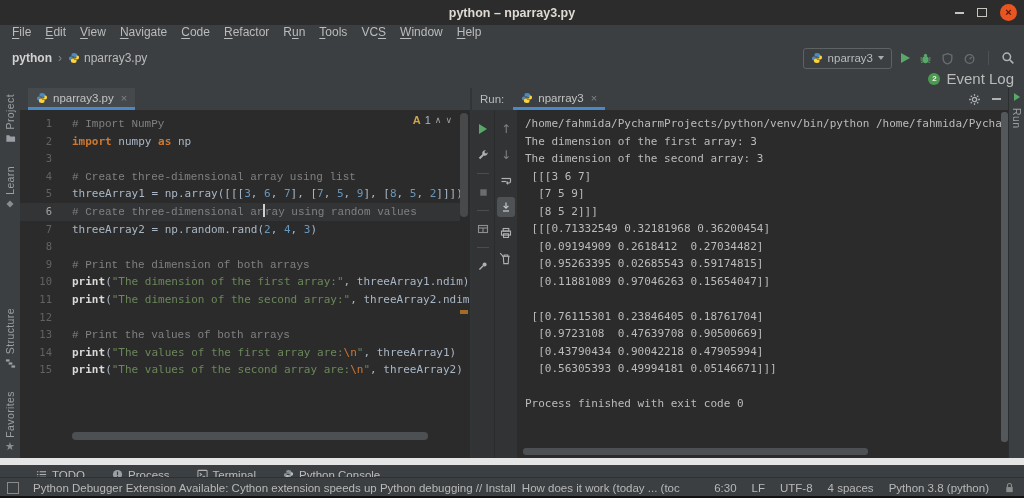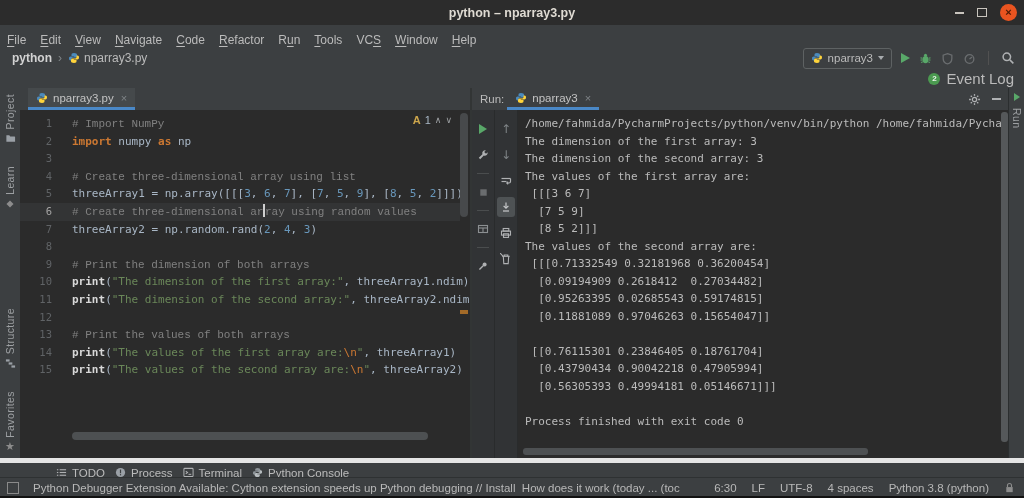--- a/index.html
+++ b/index.html
@@ -12,21 +12,21 @@
   .title{font-size:12.5px;font-weight:bold;color:#DFDBD3;}
   .winbtns{position:absolute;right:7px;top:0;height:25px;display:flex;align-items:center;gap:13px;}
   .wb{display:flex;align-items:center;justify-content:center;cursor:default;}
   .wb-min{width:9px;height:2px;background:#C9C5BE;}
   .wb-max{width:8px;height:7px;border:1.5px solid #C9C5BE;}
   .wb-close{width:17px;height:17px;border-radius:50%;background:#E95420;color:#4A1A06;
             font-size:11px;font-weight:bold;line-height:15px;justify-content:center;}
 
   
   .menubar{position:absolute;top:25px;left:0;right:0;height:22px;background:#3C3F41;
-           display:flex;align-items:flex-end;}
+           display:flex;align-items:flex-start;padding-left:5px;}
   .menu-item{padding:0 7px;font-size:12px;color:#BBBBBB;}
   .menu-item u{text-underline-offset:2px;}
 
   
   .navbar{position:absolute;top:47px;left:0;right:0;height:22px;background:#3C3F41;
           display:flex;align-items:center;border-bottom:1px solid #c2410c;}
   .crumbs{display:flex;align-items:center;gap:6px;padding-left:12px;font-size:12px;}
   .crumb-root{font-weight:bold;color:#D2D2D2;}
   .crumb-sep{color:#7F8487;font-size:12px;}
   .crumb-file{color:#BBBBBB;display:flex;align-items:center;gap:4px;}
@@ -88,21 +88,21 @@
   .insC{color:#A9B7C6;}
   .insArr{color:#9DA0A3;font-size:9px;}
   .ed-vscroll{position:absolute;right:2px;top:3px;width:8px;height:104px;background:#47494B;border-radius:4px;z-index:3;}
   .ed-warn-tick{position:absolute;right:2px;top:200px;width:8px;height:4px;background:#A36A28;z-index:3;}
   .ed-hscroll{position:absolute;left:52px;bottom:18px;width:356px;height:8px;background:#4D5052;border-radius:4px;z-index:3;}
 
   .splitter{position:absolute;left:470px;top:0;bottom:0;width:2px;background:#323535;}
 
   
   .run-pane{position:absolute;left:472px;right:15px;top:0;bottom:0;}
-  .run-header{height:22px;background:#3C3F41;display:flex;align-items:center;padding-left:8px;gap:3px;}
+  .run-header{height:22px;background:#3C3F41;display:flex;align-items:center;padding-left:8px;gap:9px;}
   .run-label{font-size:11.5px;color:#BBBBBB;}
   .run-tab{display:flex;align-items:center;gap:5px;padding:0 8px;height:19px;margin-top:0;
            border-bottom:3px solid #4A88C7;font-size:11.5px;color:#C4C4C4;}
   .rh-icons{margin-left:auto;display:flex;align-items:center;gap:11px;padding-right:8px;}
   .min-dash{width:9px;height:2px;background:#AFB1B3;}
   .run-body{position:absolute;top:22px;left:0;right:0;bottom:0;background:#2B2B2B;display:flex;}
   .rcol{width:22px;background:#313335;display:flex;flex-direction:column;align-items:center;
         padding-top:6px;gap:0;flex-shrink:0;}
   .rcol1{border-right:1px solid #292B2C;}
   .rcol2{border-right:1px solid #292B2C;}
@@ -111,21 +111,21 @@
   .rsep{width:12px;height:1px;background:#4A4D4E;margin:5px 0;}
   .arrow-glyph{font-size:12px;color:#7F8487;font-family:"DejaVu Sans",sans-serif;}
   .console{flex:1;padding:5px 0 0 7px;overflow:hidden;position:relative;
            font-family:"DejaVu Sans Mono",monospace;font-size:11px;line-height:17.5px;color:#BBBBBB;}
   .con-line{height:17.5px;white-space:pre;}
   .run-vscroll{position:absolute;right:1px;top:2px;width:7px;height:330px;background:#55585A;border-radius:3px;}
   .run-hscroll{position:absolute;left:51px;bottom:3px;width:345px;height:7px;background:#4D5052;border-radius:3px;}
 
   
   .bottombar{position:absolute;top:458px;left:0;right:0;height:19px;background:#3C3F41;
-             border-top:5px solid #e5e5e5;display:flex;align-items:center;gap:10px;padding-left:56px;}
+             border-top:7px solid #e5e5e5;display:flex;align-items:center;gap:27px;padding-left:36px;}
   .bb-item{display:flex;align-items:center;gap:5px;font-size:11.5px;color:#BBBBBB;}
   .statusbar{position:absolute;top:477px;left:0;right:0;height:19px;background:#3C3F41;
              border-top:1px solid #2E3132;display:flex;align-items:center;font-size:11.5px;color:#B8B8B8;}
   .sb-sq{width:10px;height:10px;border:1.5px solid #8A8A8A;margin-left:7px;}
   .sb-msg{margin-left:14px;white-space:pre;}
   .sb-right{margin-left:auto;display:flex;align-items:center;gap:15px;padding-right:9px;}
   .bottomedge{position:absolute;top:496px;left:0;right:0;height:2px;background:#121212;}
 
   .ic{display:inline-block;vertical-align:middle;flex-shrink:0;}
   .star-glyph{font-size:11px;color:#8C8C8C;line-height:10px;font-family:"DejaVu Sans",sans-serif;}
@@ -401,31 +401,30 @@
                   <path d="M3.2 3.3.6.6 0 0"></path>
                   <path d="M3.3 3.3 3.8 10.6h4.4l.5-7.3"></path>
                 </g>
               </svg>
             </span>
         </div>
         <div class="console" id="console">
             <div class="con-line">/home/fahmida/PycharmProjects/python/venv/bin/python /home/fahmida/PycharmPr</div>
             <div class="con-line">The dimension of the first array: 3</div>
             <div class="con-line">The dimension of the second array: 3</div>
-            <div class="con-line">The values of the first array are:</div>
             <div class="con-line"> [[[3 6 7]</div>
             <div class="con-line">  [7 5 9]</div>
             <div class="con-line">  [8 5 2]]]</div>
-            <div class="con-line">The values of the second array are:</div>
             <div class="con-line"> [[[0.71332549 0.32181968 0.36200454]</div>
             <div class="con-line">  [0.09194909 0.2618412  0.27034482]</div>
             <div class="con-line">  [0.95263395 0.02685543 0.59174815]</div>
             <div class="con-line">  [0.11881089 0.97046263 0.15654047]]</div>
             <div class="con-line"></div>
             <div class="con-line"> [[0.76115301 0.23846405 0.18761704]</div>
+            <div class="con-line">  [0.9723108  0.47639708 0.90500669]</div>
             <div class="con-line">  [0.43790434 0.90042218 0.47905994]</div>
             <div class="con-line">  [0.56305393 0.49994181 0.05146671]]]</div>
             <div class="con-line"></div>
             <div class="con-line">Process finished with exit code 0</div>
           </div>
         <div class="run-vscroll"></div>
         <div class="run-hscroll"></div>
       </div>
     </div>
 

